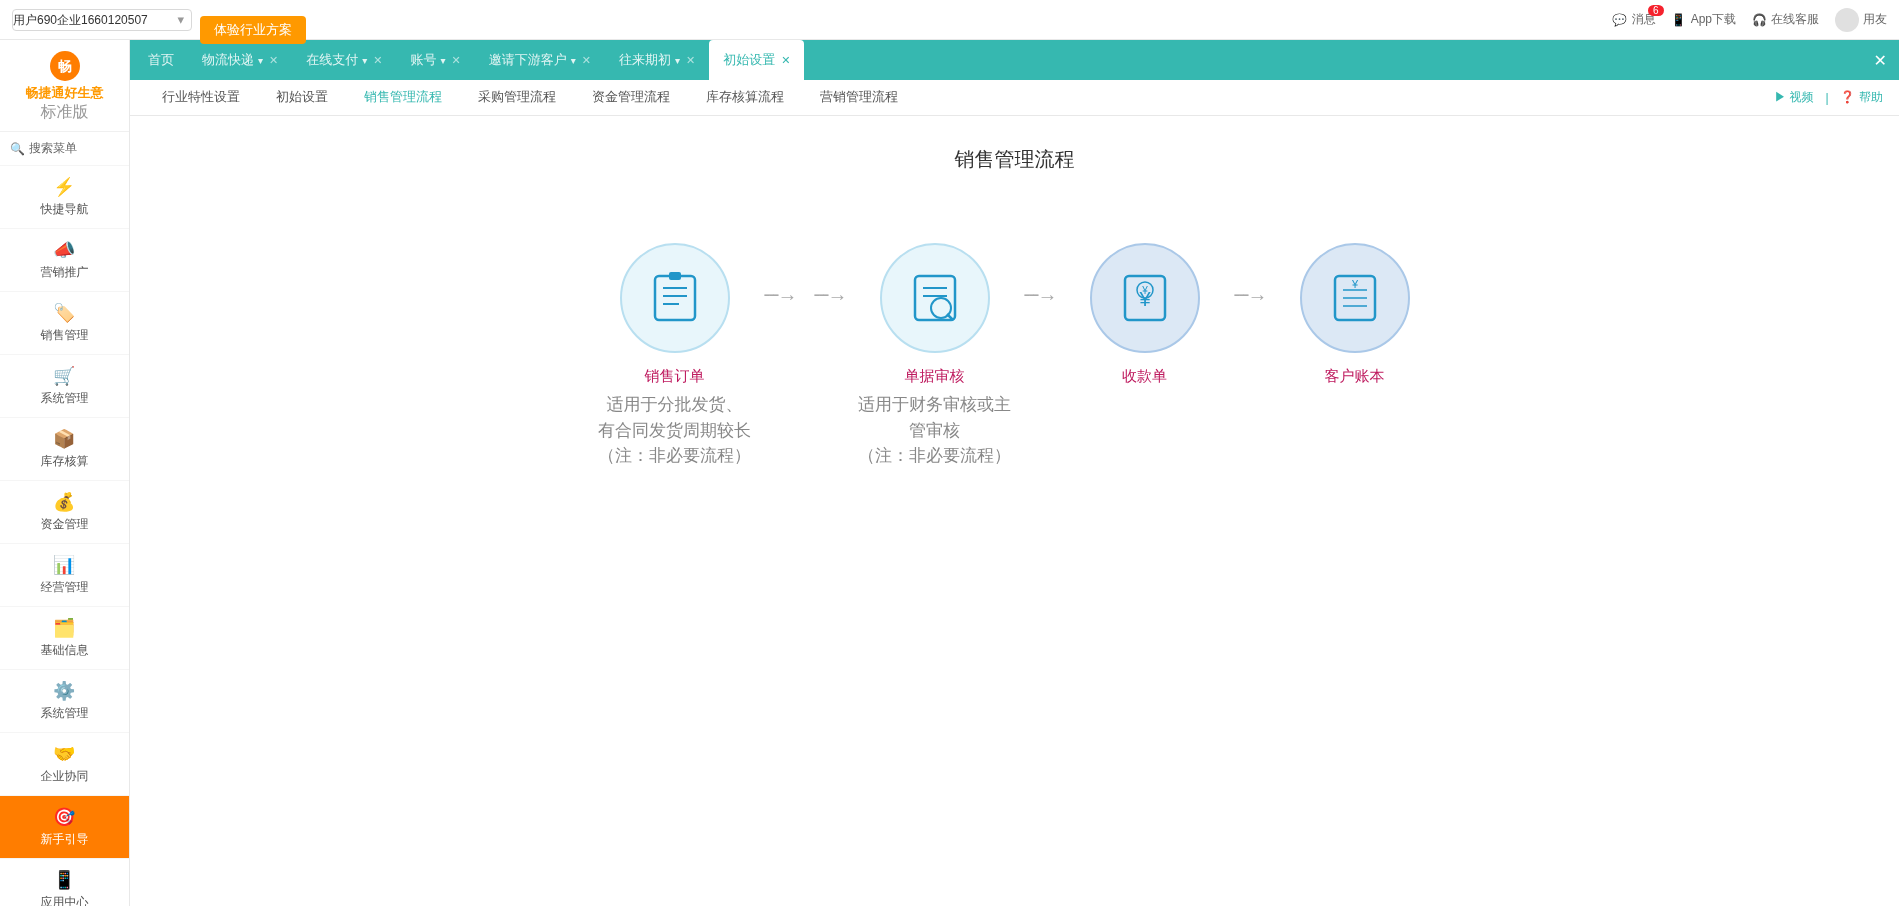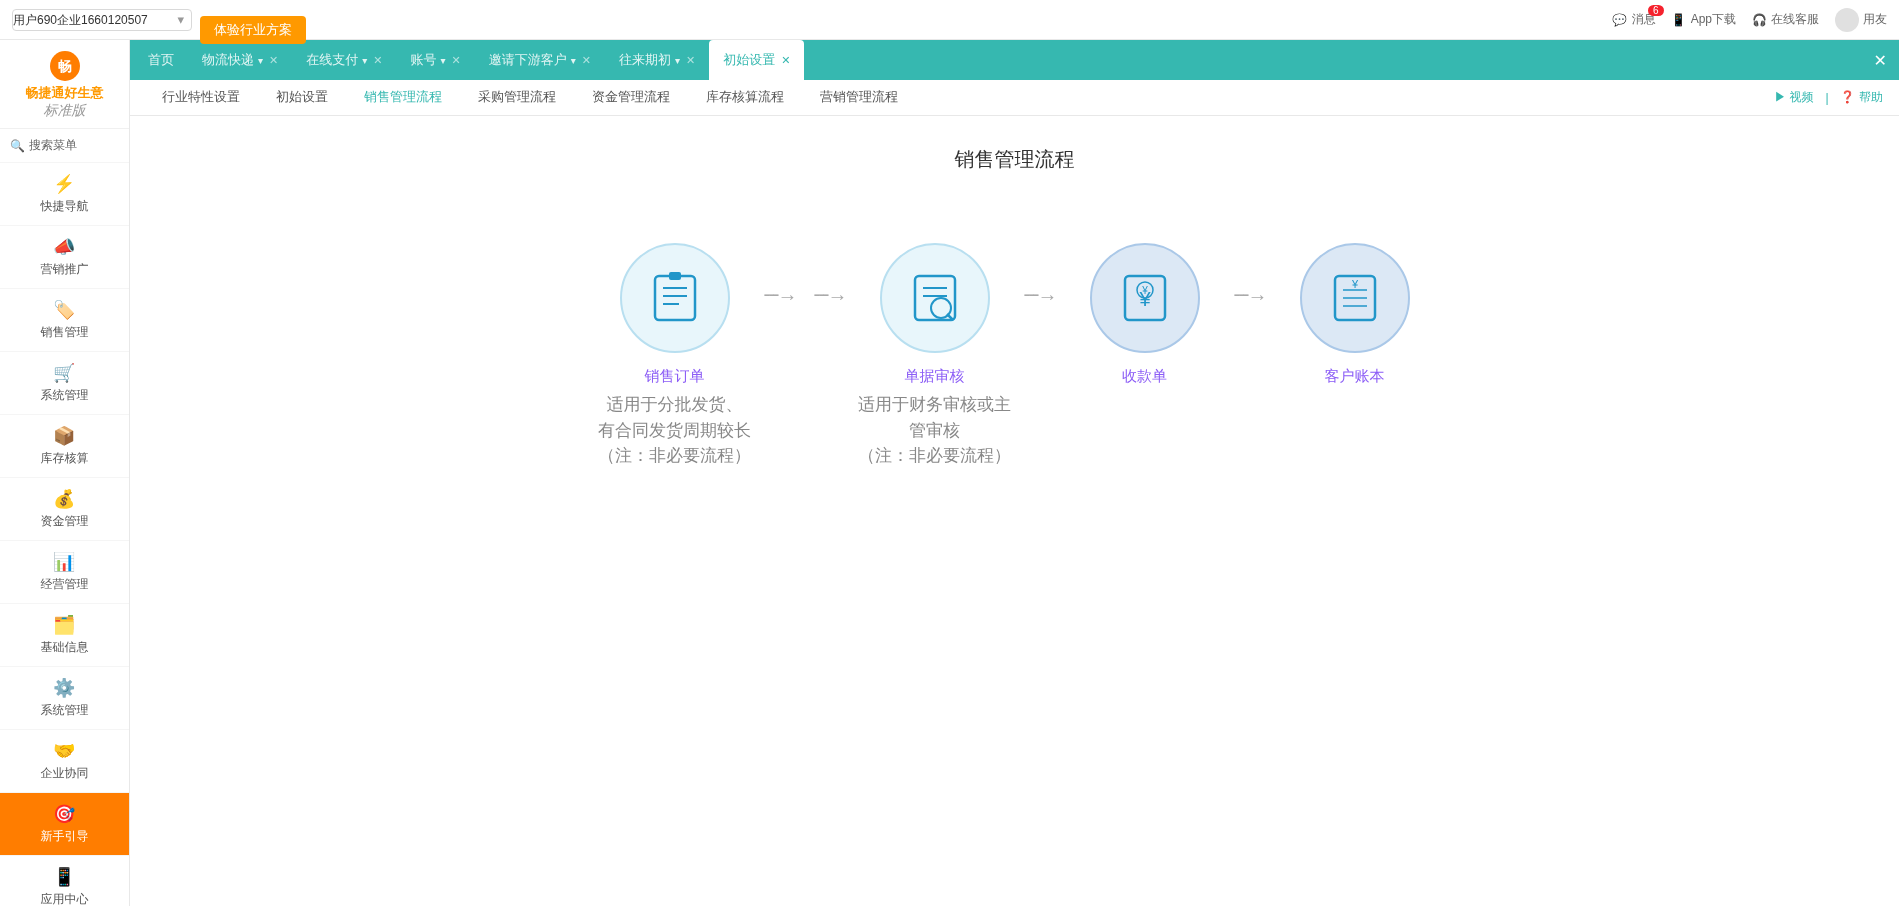--- a/index.html
+++ b/index.html
@@ -61,21 +61,21 @@
       flex-shrink: 0;
       overflow-y: auto;
     }
     .sidebar-logo {
       padding: 10px 10px 8px;
       border-bottom: 1px solid #f0f0f0;
       display: flex; flex-direction: column; align-items: center;
     }
     .sidebar-logo .logo-icon { width: 32px; height: 32px; }
     .sidebar-logo .logo-text { font-size: 13px; color: #f90; font-weight: bold; margin-top: 2px; }
-    .sidebar-logo .logo-sub { font-size: 14px; color: #999; font-style: italic; }
+    .sidebar-logo .logo-sub { font-size: 16px; color: #999; }
     .sidebar-search { display: flex; align-items: center; gap: 4px; padding: 8px 10px; color: #666; font-size: 12px; cursor: pointer; border-bottom: 1px solid #f5f5f5; }
     .sidebar-item {
       display: flex;
       flex-direction: column;
       align-items: center;
       padding: 10px 6px;
       cursor: pointer;
       border-bottom: 1px solid #f5f5f5;
       color: #555;
       font-size: 12px;
@@ -173,21 +173,21 @@
       border-radius: 50%;
       border: 2px solid #b8dff0;
       background: #e8f6fb;
       display: flex;
       align-items: center;
       justify-content: center;
       margin-bottom: 14px;
     }
     .flow-name {
       font-size: 15px;
-      color: #8b5cf6;
+      color: #be185d;
       margin-bottom: 6px;
       text-align: center;
     }
     .flow-desc {
       font-size: 17px;
       color: #888;
       text-align: center;
       line-height: 1.5;
     }
     .flow-arrow {

